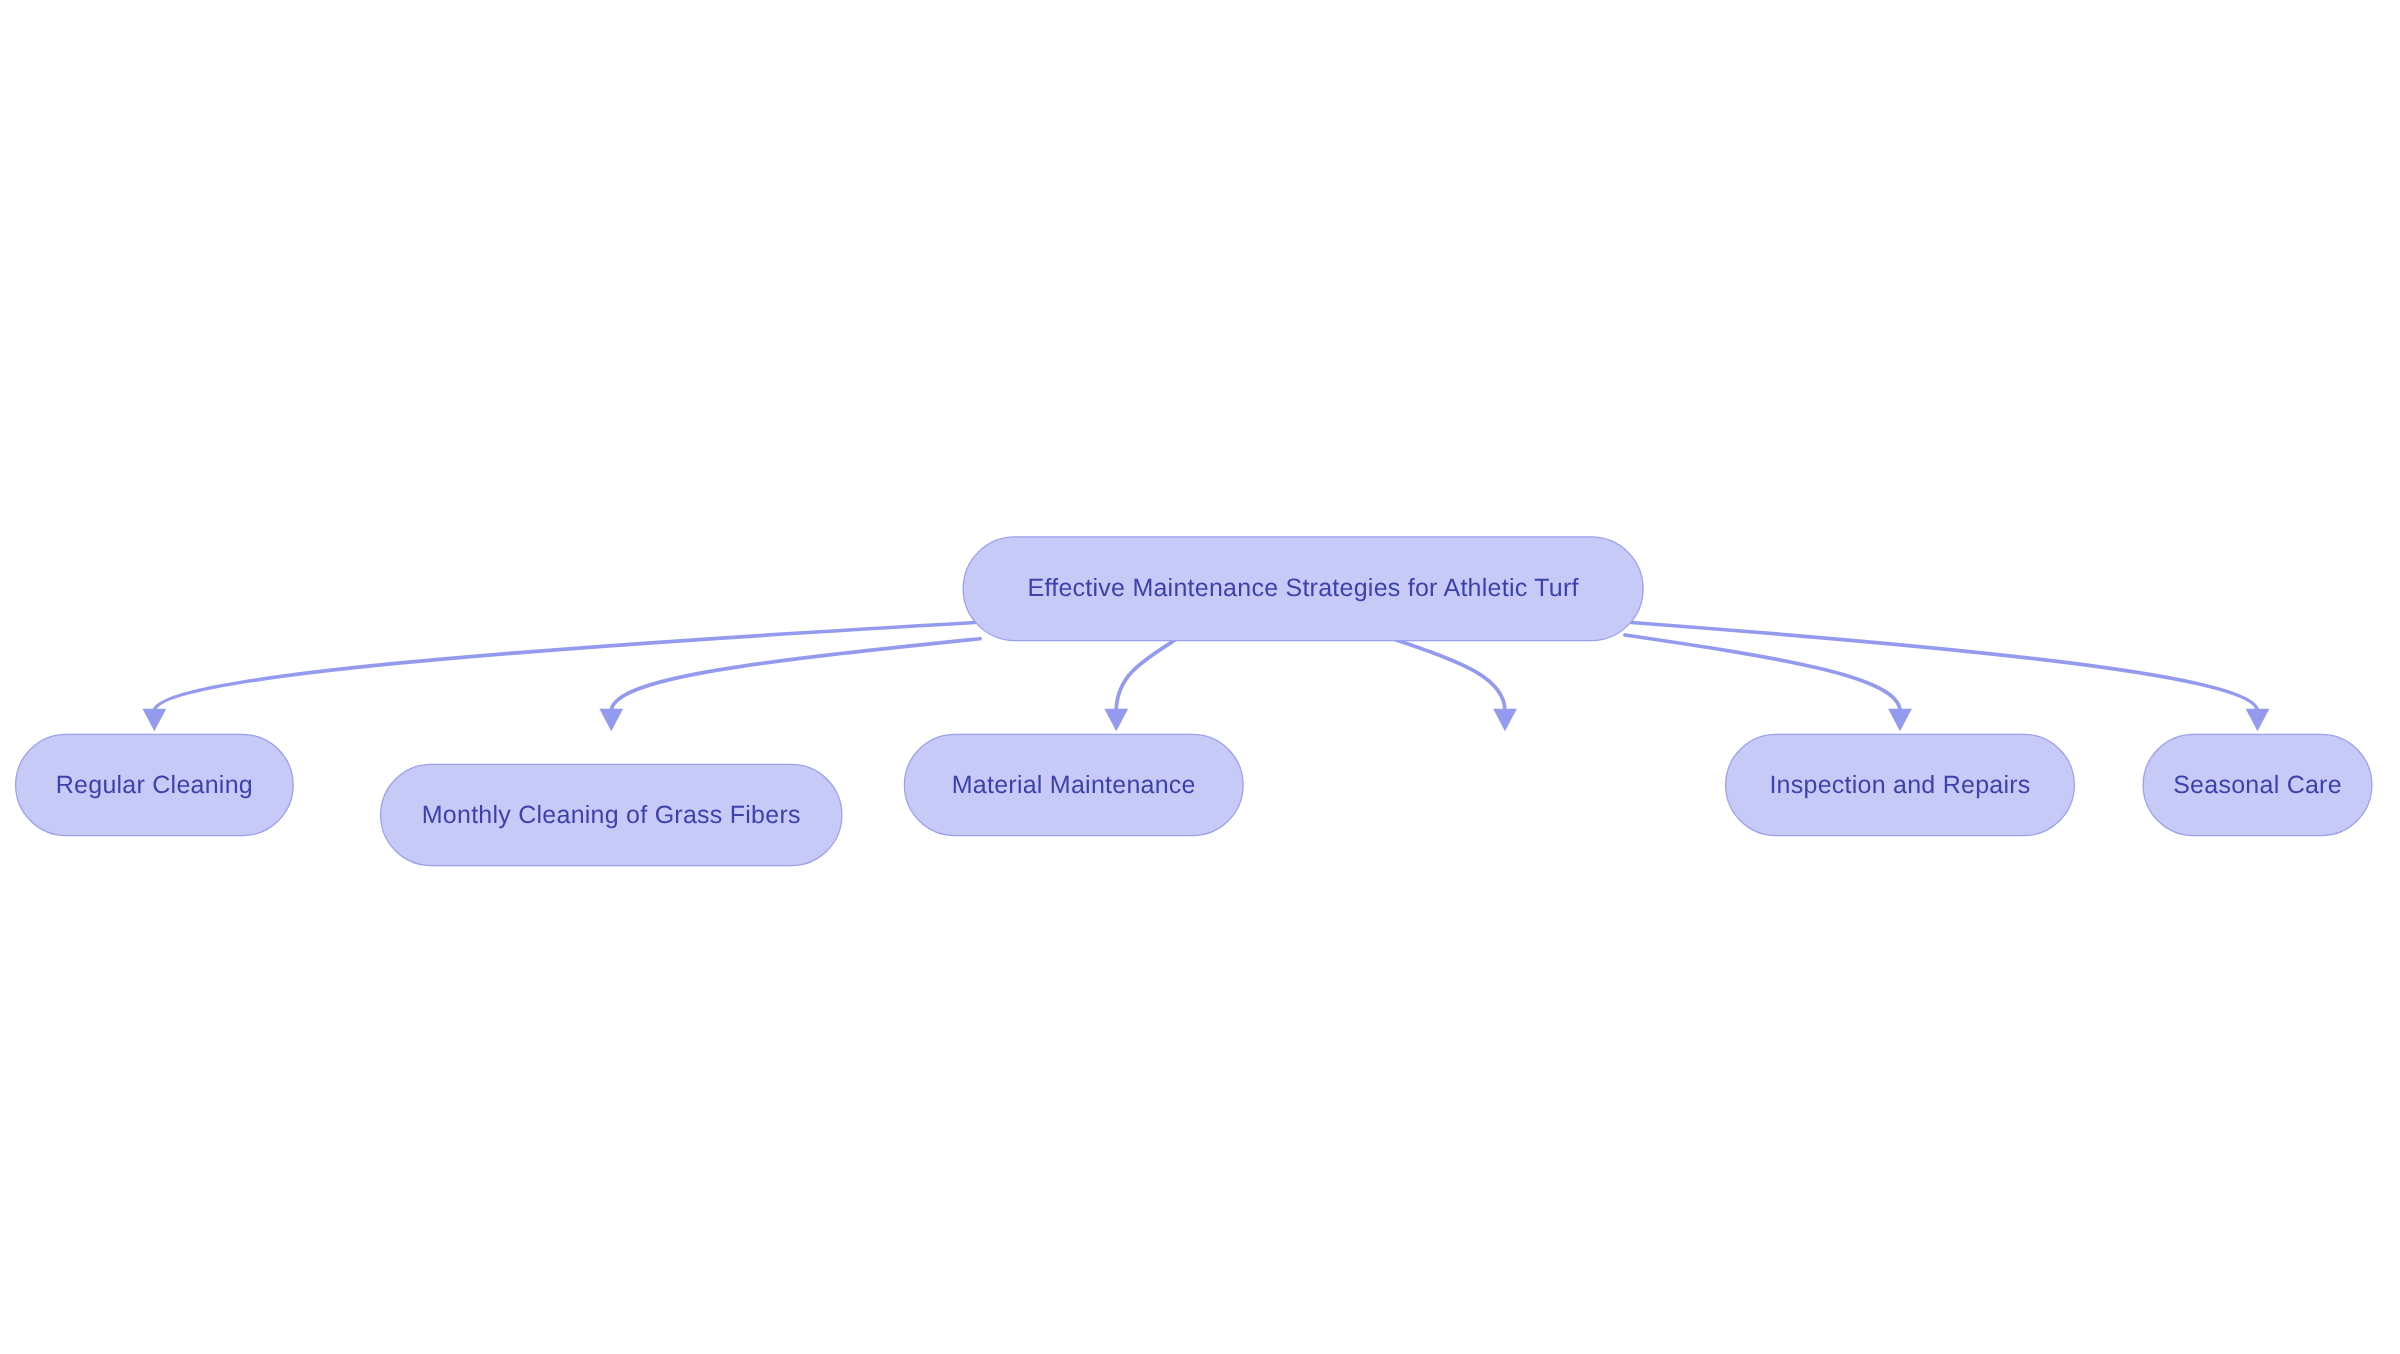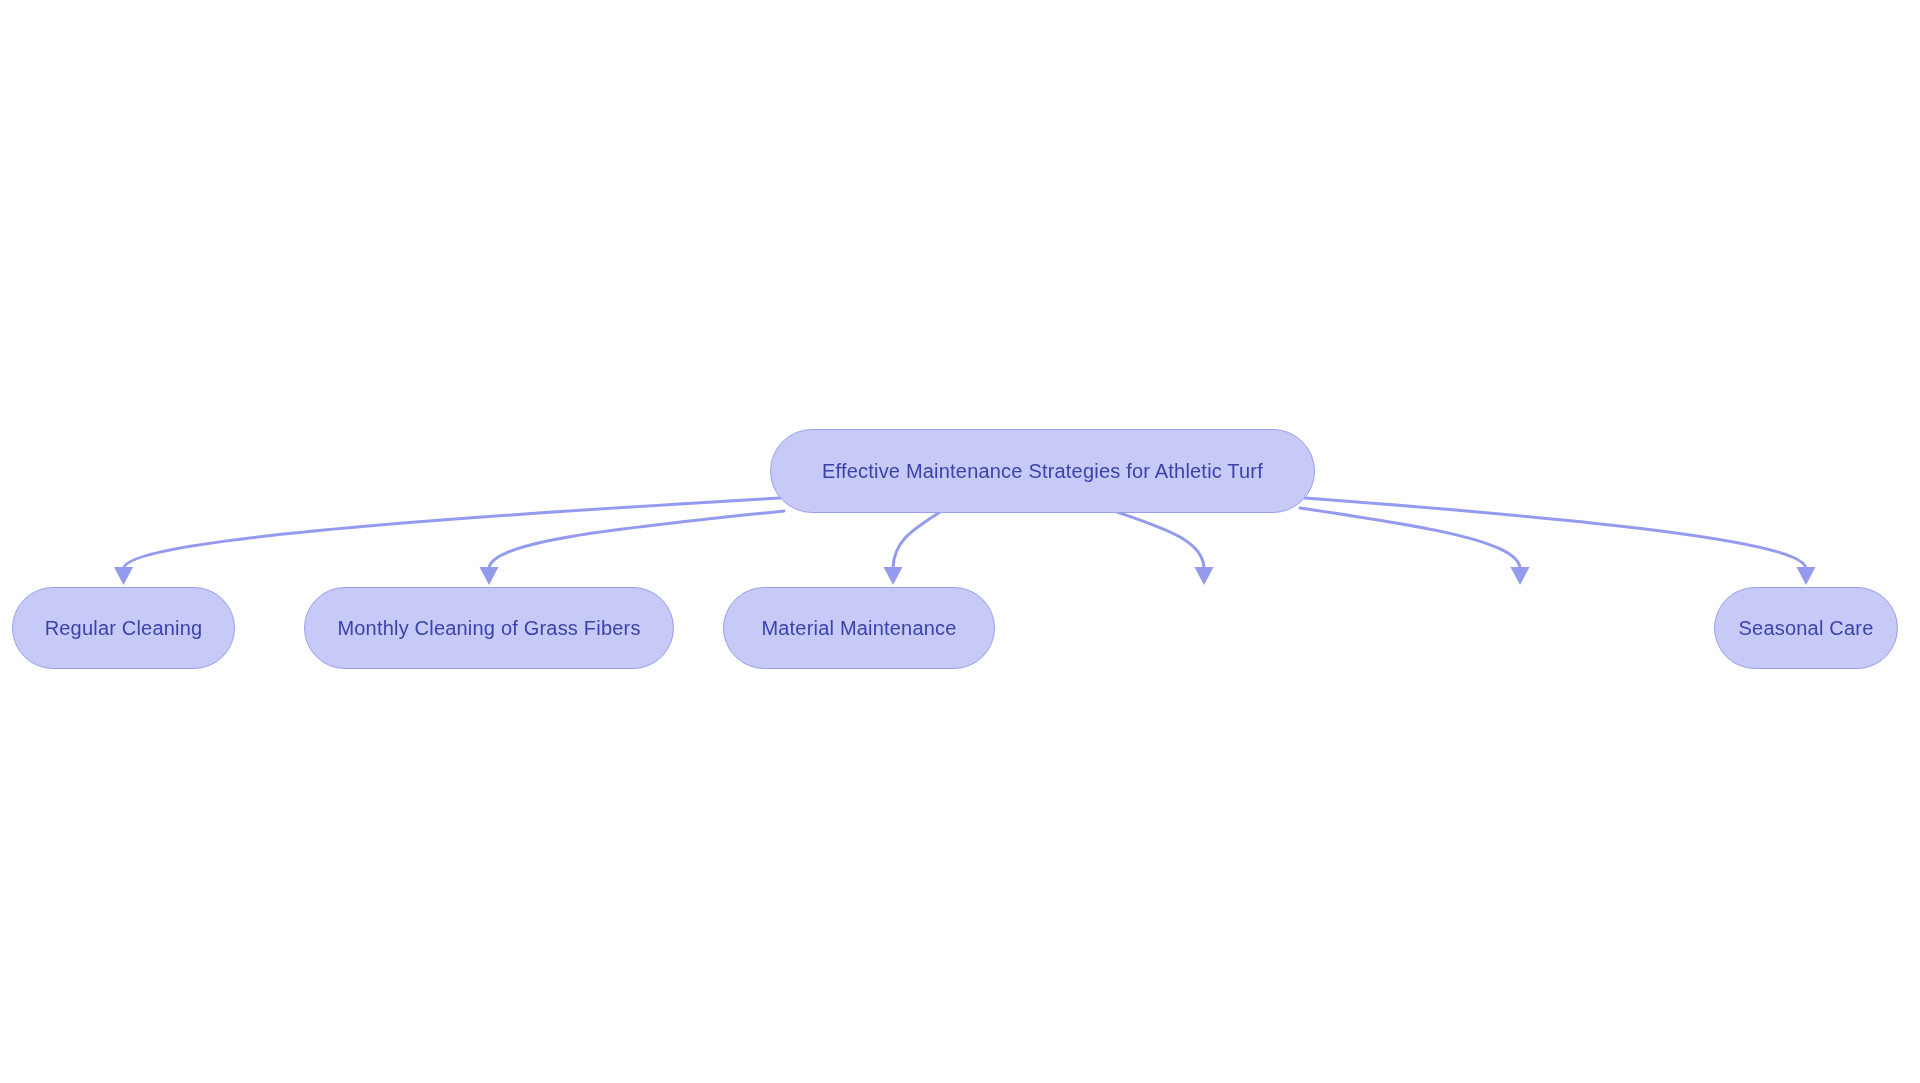--- a/index.html
+++ b/index.html
@@ -68,26 +68,29 @@
     </svg>
 
   <div class="node root" style="left: 770px; top: 418px; width: 545px; height: 84px; border-radius: 42px;">
     <span>Effective Maintenance Strategies for Athletic Turf</span>
   </div>
 
   <div class="node" style="left: 12px; top: 576px; width: 223px; height: 82px; border-radius: 41px;">
     <span>Regular Cleaning</span>
   </div>
 
-  <div class="node" style="left: 304px; top: 576px; width: 370px; height: 82px; border-radius: 41px;">
+  <div class="node" style="left: 304px; top: 600px; width: 370px; height: 82px; border-radius: 41px;">
     <span>Monthly Cleaning of Grass Fibers</span>
   </div>
 
   <div class="node" style="left: 723px; top: 576px; width: 272px; height: 82px; border-radius: 41px;">
     <span>Material Maintenance</span>
   </div>
 
 
+  <div class="node" style="left: 1380px; top: 576px; width: 280px; height: 82px; border-radius: 41px;">
+    <span>Inspection and Repairs</span>
+  </div>
 
   <div class="node" style="left: 1714px; top: 576px; width: 184px; height: 82px; border-radius: 41px; align-items: center;">
     <span>Seasonal Care</span>
   </div>
 </div>
 
 </body></html>

